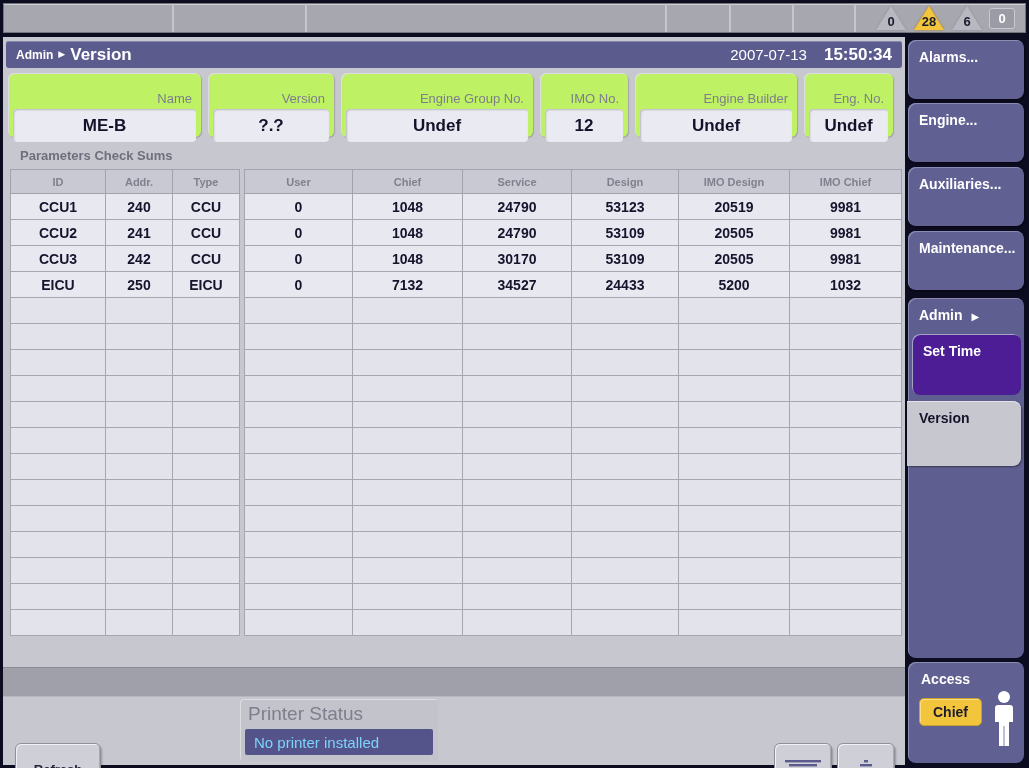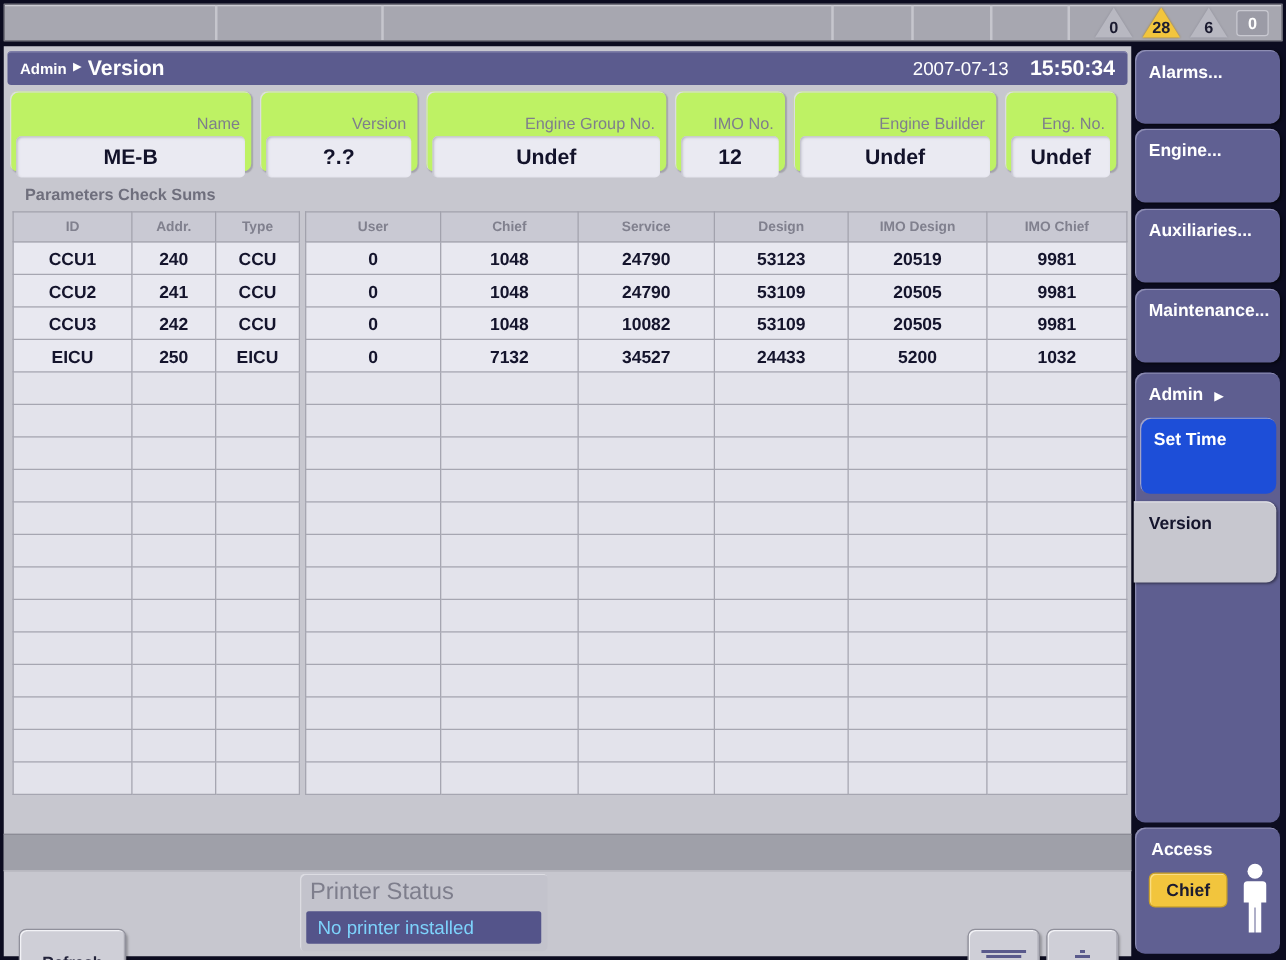--- a/index.html
+++ b/index.html
@@ -88,21 +88,21 @@
   .side-btn { position:absolute; left:3px; width:116px; height:59px; background:#606092;
     border-radius:8px; color:#fff; font-size:14px; font-weight:bold;
     padding:9px 0 0 11px; cursor:pointer;
     box-shadow: inset 1px 1px 0 #8d8db3, 1px 1px 2px rgba(0,0,0,.5); }
   #sb-alarms{top:7px} #sb-engine{top:70px} #sb-aux{top:134px} #sb-maint{top:198px}
   #admin-panel { position:absolute; left:3px; top:265px; width:116px; height:360px;
     background:#5e5e90; border-radius:8px; box-shadow: inset 1px 1px 0 #8a8ab0; }
   #admin-label { color:#fff; font-size:14px; font-weight:bold; padding:9px 0 0 11px; }
   .crumb-arrow-side { font-size:10px; margin-left:5px; }
   #sub-settime { position:absolute; left:4px; top:36px; width:109px; height:61px;
-    background:#1d4ed8; border-radius:8px; color:#fff; font-size:14px; font-weight:bold;
+    background:#4c1d95; border-radius:8px; color:#fff; font-size:14px; font-weight:bold;
     padding:9px 0 0 11px; cursor:pointer; box-shadow: inset 1px 1px 0 #a3a3c4; }
   #sub-version { position:absolute; left:-1px; top:103px; width:114px; height:65px;
     background:#c7c7cf; border-radius:0 8px 8px 0; color:#14142c; font-size:14px;
     font-weight:bold; padding:9px 0 0 12px; cursor:pointer;
     box-shadow: inset 0 1px 0 #e2e2e8, 1px 1px 2px rgba(0,0,0,.4); }
   #access-panel { position:absolute; left:3px; top:629px; width:116px; height:101px;
     background:#606092; border-radius:8px; box-shadow: inset 1px 1px 0 #8d8db3; }
   #access-label { color:#fff; font-size:14px; font-weight:bold; padding:9px 0 0 13px; }
   #chief-badge { position:absolute; left:11px; top:36px; background:#f2c53d;
     border-radius:5px; border:1px solid #caa12a; color:#1b1b30; font-size:14px;
@@ -314,21 +314,21 @@
               <td>0</td>
               <td>1048</td>
               <td>24790</td>
               <td>53109</td>
               <td>20505</td>
               <td>9981</td>
             </tr>
             <tr>
               <td>0</td>
               <td>1048</td>
-              <td>10082</td>
+              <td>30170</td>
               <td>53109</td>
               <td>20505</td>
               <td>9981</td>
             </tr>
             <tr>
               <td>0</td>
               <td>7132</td>
               <td>34527</td>
               <td>24433</td>
               <td>5200</td>

